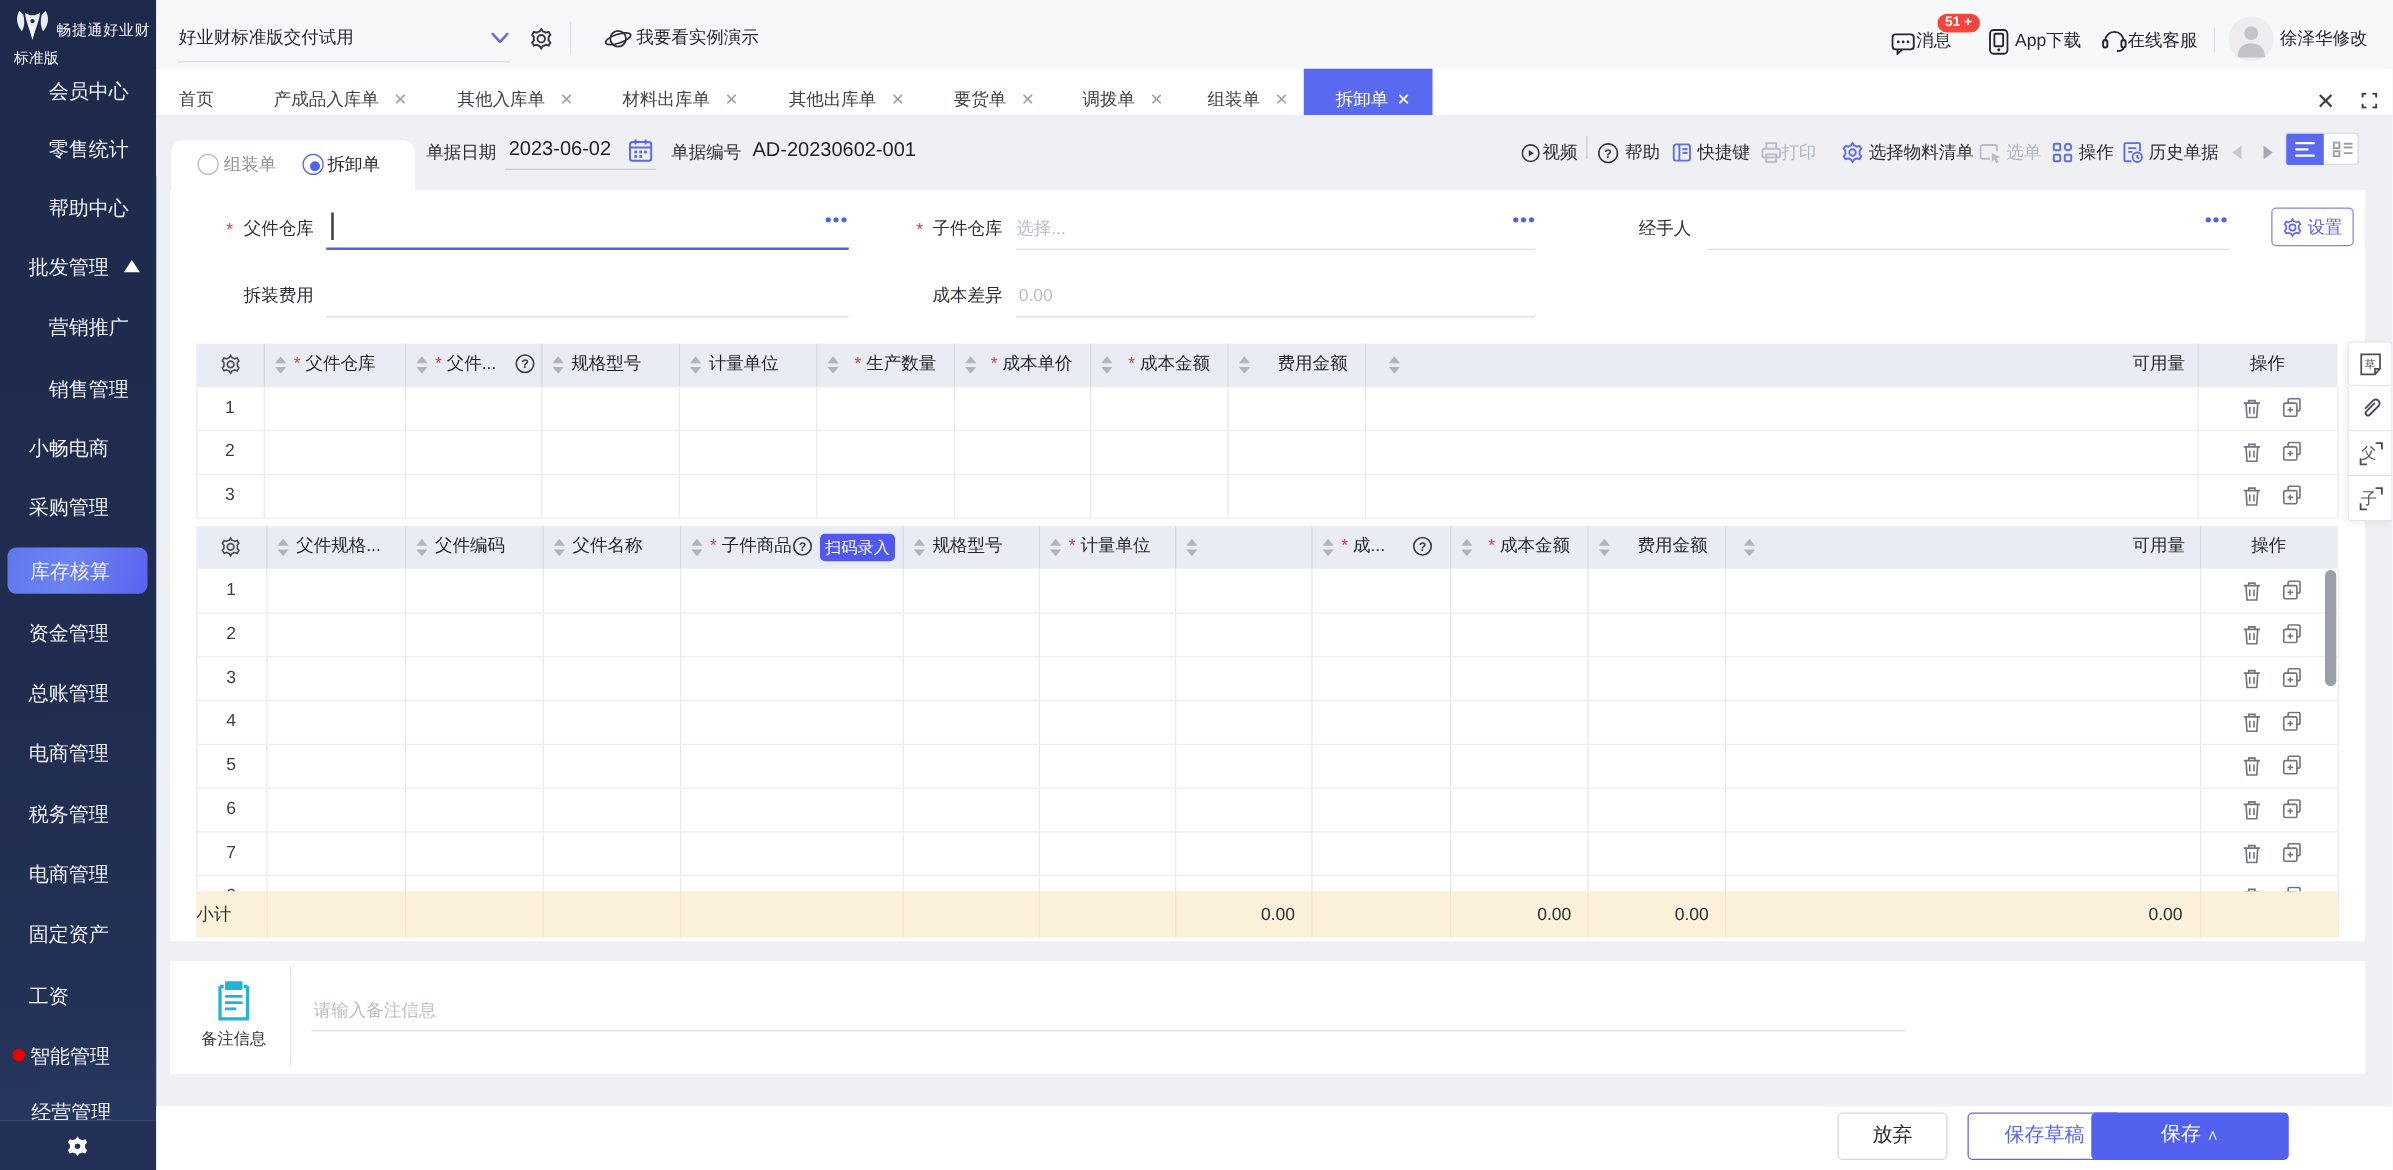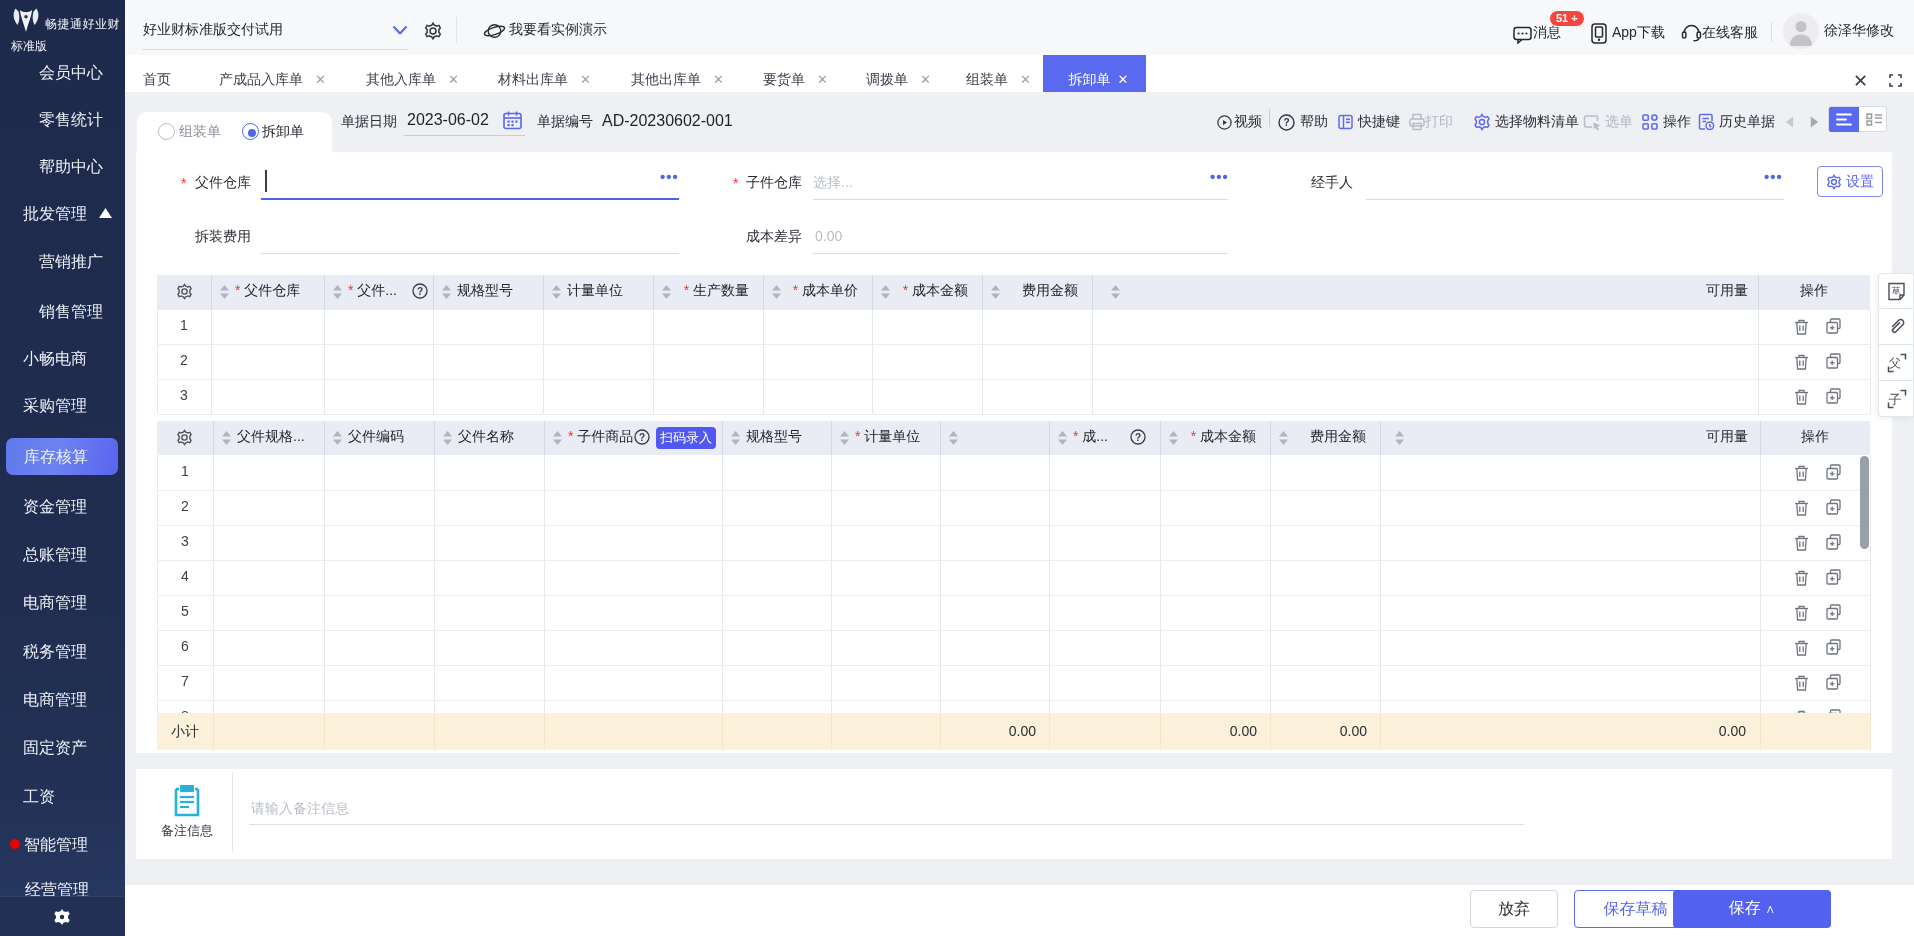--- a/index.html
+++ b/index.html
@@ -688,21 +688,21 @@
     </svg>
 <svg style="position:absolute;left:1690px;top:557px" width="16" height="16" viewBox="0 0 16 16">
       <g fill="none" stroke="#70747e" stroke-width="1.3">
         <path d="M4.5 4.5 V2 A1 1 0 0 1 5.5 1 H13 A1 1 0 0 1 14 2 V9.5 A1 1 0 0 1 13 10.5 H11.5"></path>
         <rect x="1" y="4.5" width="10.5" height="10.5" rx="1.2"></rect>
         <line x1="6.2" y1="7.5" x2="6.2" y2="12"></line>
         <line x1="4" y1="9.8" x2="8.5" y2="9.8"></line>
       </g>
     </svg>
 <div style="position:absolute;left:21px;top:561px;width:1713px;height:37px;background:#fbf0d9;"></div>
-<div style="position:absolute;left:21px;top:571px;width:56px;text-align:center;font-size:14px;color:#2a2d34;">小计</div>
+<div style="position:absolute;left:21px;top:571px;width:56px;font-size:14px;color:#2a2d34;">小计</div>
 <div style="position:absolute;left:0;top:571px;width:900px;text-align:right;font-size:14px;color:#2a2d34;">0.00</div>
 <div style="position:absolute;left:0;top:571px;width:1121px;text-align:right;font-size:14px;color:#2a2d34;">0.00</div>
 <div style="position:absolute;left:0;top:571px;width:1231px;text-align:right;font-size:14px;color:#2a2d34;">0.00</div>
 <div style="position:absolute;left:0;top:571px;width:1610px;text-align:right;font-size:14px;color:#2a2d34;">0.00</div>
 <div class="vline" style="left:77px;top:561px;height:37px;background:#f3e6cb;"></div>
 <div class="vline" style="left:188px;top:561px;height:37px;background:#f3e6cb;"></div>
 <div class="vline" style="left:298px;top:561px;height:37px;background:#f3e6cb;"></div>
 <div class="vline" style="left:408px;top:561px;height:37px;background:#f3e6cb;"></div>
 <div class="vline" style="left:586px;top:561px;height:37px;background:#f3e6cb;"></div>
 <div class="vline" style="left:695px;top:561px;height:37px;background:#f3e6cb;"></div>

